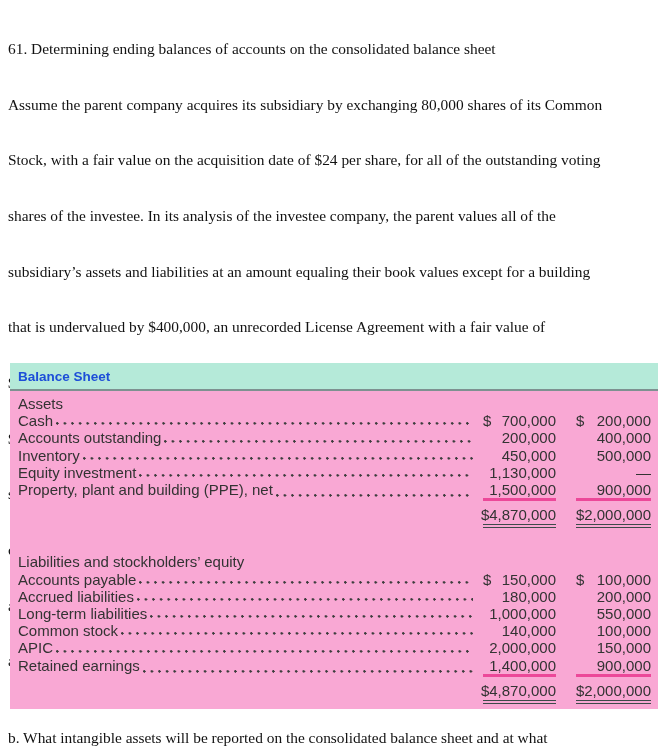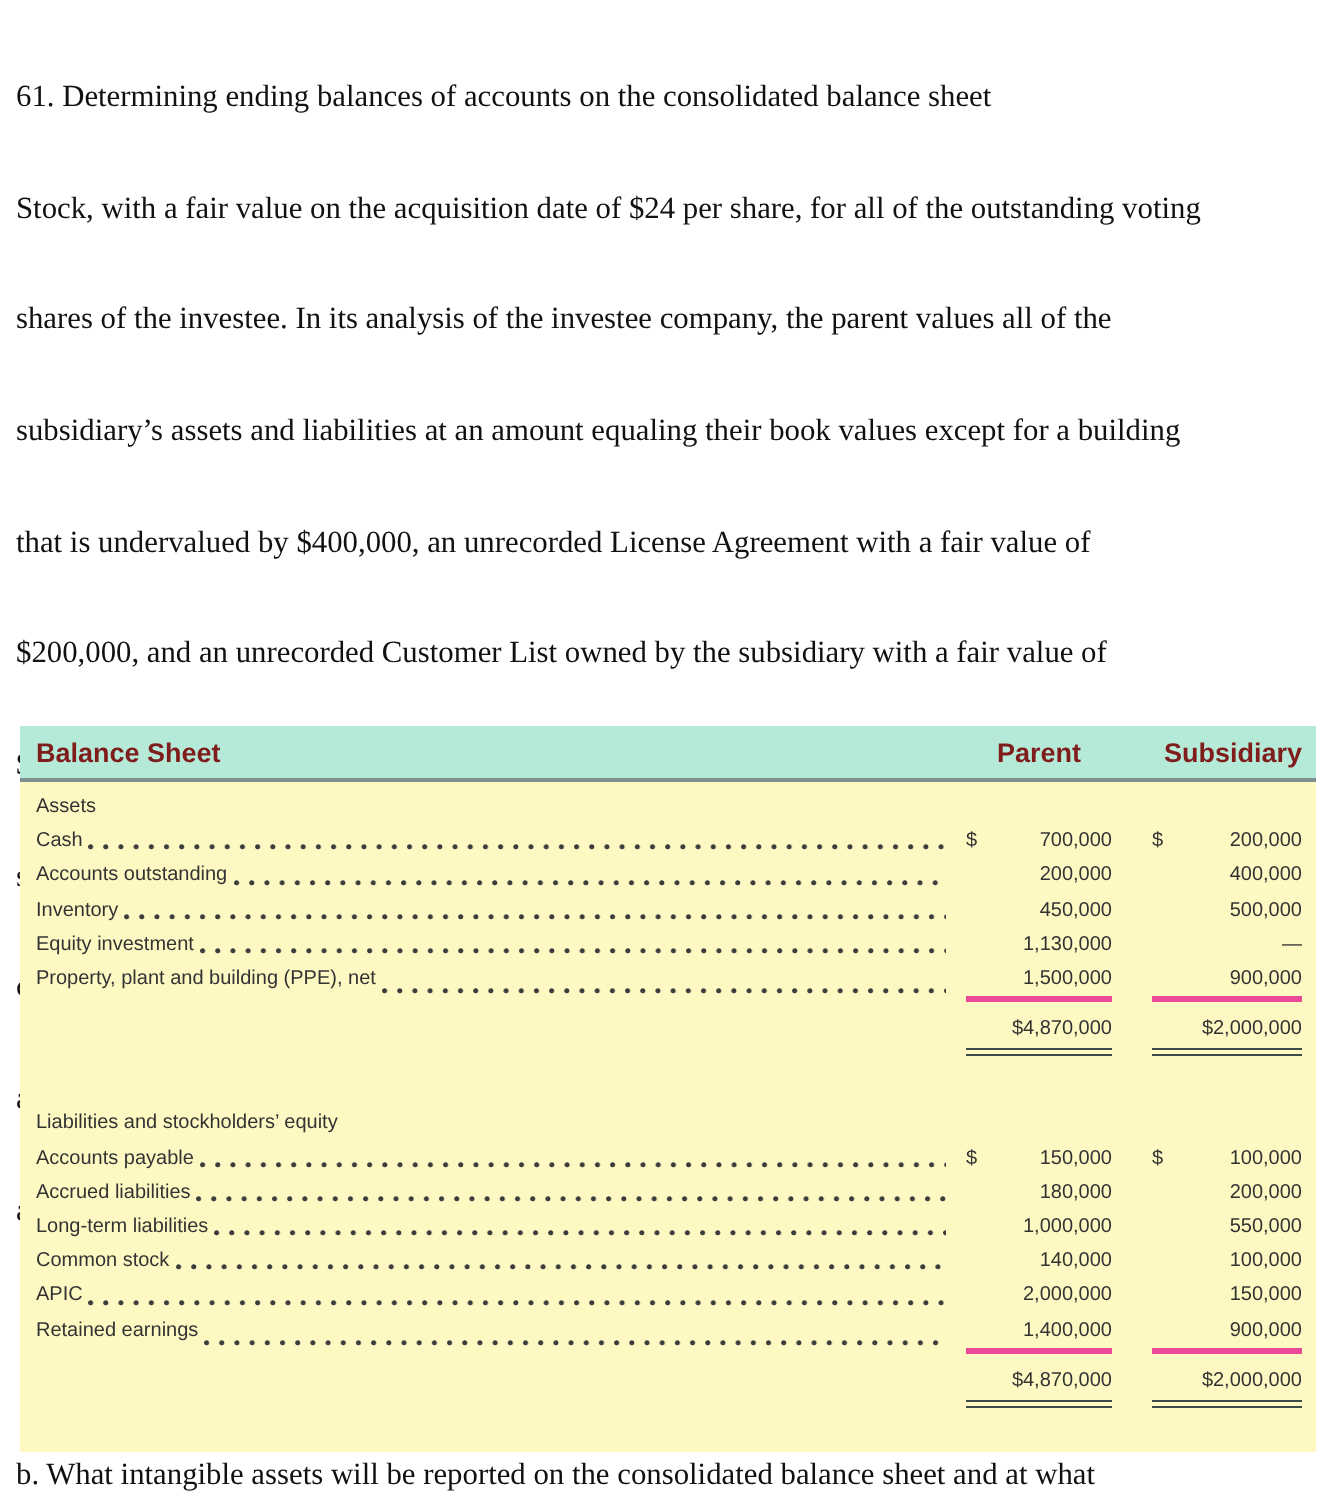--- a/index.html
+++ b/index.html
@@ -33,30 +33,30 @@
     color: #333333;
   }
   .sheet-head {
     background: #b5ead9;
     height: 26px;
     display: flex;
     align-items: center;
     font-weight: bold;
     font-size: 13.5px;
     border-bottom: 2px solid #7e9191;
-    color: #7f1d1d;
+    color: #1d4ed8;
   }
   .sh-title { flex: 1; padding-left: 8px; }
   .sh-cols { display: flex; padding-right: 7px; }
   .sh-col  { width: 73px; text-align: center; }
   .sh-col.c2 { width: 75px; margin-left: 20px; text-align: right; }
   .sheet-body {
-    background: #fef9c3;
-    padding: 4px 7px 25px 8px;
-    font-size: 10px;
+    background: #f9a8d4;
+    padding: 4px 7px 8px 8px;
+    font-size: 15px;
   }
   .row { display: flex; line-height: 17.2px; }
   .sec-heading { line-height: 17.2px; }
   .sec2 { margin-top: 28px; }
   .lbl { white-space: pre; }
   .leader {
     flex: 1;
     margin: 0 10px 0 3px;
     background-image: radial-gradient(circle at 1.3px 1.4px, #3c3c3c 1.05px, rgba(0,0,0,0) 1.45px);
     background-size: 7.6px 3px;
@@ -82,20 +82,21 @@
     border-bottom: 1.5px solid #3e4a4a;
   }
 </style>
 </head>
 <body>
 
 <div class="page">
 
   <div class="textblock intro">
     <div>61. Determining ending balances of accounts on the consolidated balance sheet</div>
+    <div>Assume the parent company acquires its subsidiary by exchanging 80,000 shares of its Common</div>
     <div>Stock, with a fair value on the acquisition date of $24 per share, for all of the outstanding voting</div>
     <div>shares of the investee. In its analysis of the investee company, the parent values all of the</div>
     <div>subsidiary’s assets and liabilities at an amount equaling their book values except for a building</div>
     <div>that is undervalued by $400,000, an unrecorded License Agreement with a fair value of</div>
     <div>$200,000, and an unrecorded Customer List owned by the subsidiary with a fair value of</div>
     <div>$100,000. Any further discrepancy between the purchase price and the book value of the</div>
     <div>subsidiary’s Stockholders’ Equity is attributed to expected synergies to be realized by the</div>
     <div>consolidated company as a result of the acquisition.</div>
     <div>a. Given the following acquisition-date balance sheets of the parent and subsidiary, at what</div>
     <div>amounts will each of the following be reported on the consolidated balance sheet?</div>
@@ -103,24 +104,20 @@
     
     
     
     
     
   </div>
 
   <div class="sheet">
     <div class="sheet-head">
       <div class="sh-title">Balance Sheet</div>
-      <div class="sh-cols">
-        <div class="sh-col">Parent</div>
-        <div class="sh-col c2">Subsidiary</div>
-      </div>
     </div>
 
     <div class="sheet-body">
 
       <div class="sec-heading">Assets</div>
 
       <div class="row">
         <span class="lbl">Cash</span>
         <span class="leader"></span>
         <span class="cell c1">

